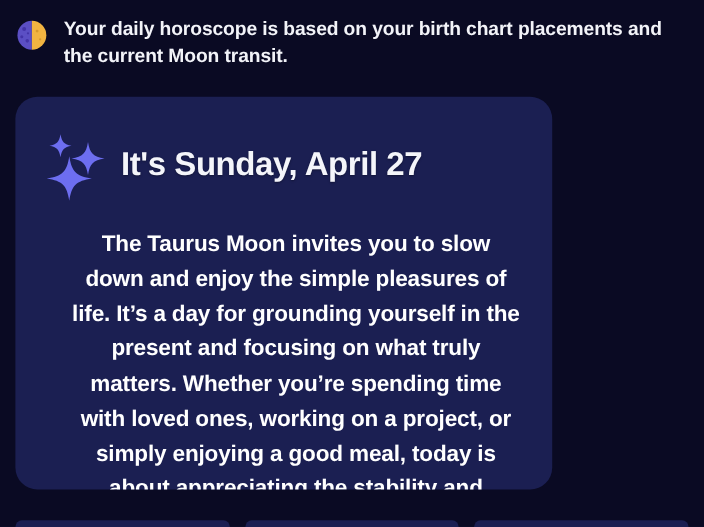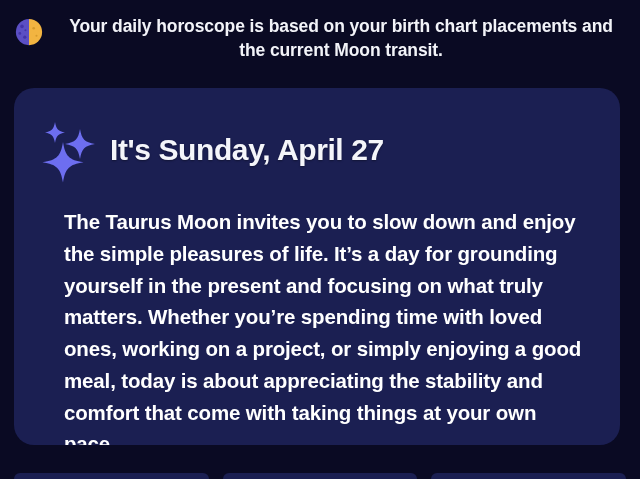--- a/index.html
+++ b/index.html
@@ -17,21 +17,20 @@
     -webkit-font-smoothing: antialiased;
     position: relative;
   }
 
   
   .intro-row {
     display: flex;
     align-items: flex-start;
     gap: 14px;
     padding: 14px 16px 0 14px;
-    text-align: center;
   }
 
   .moon-icon {
     flex: 0 0 auto;
     width: 30px;
     height: 30px;
     margin-top: 3px;
     display: block;
   }
 
@@ -42,26 +41,27 @@
     line-height: 1.38;
     letter-spacing: -0.1px;
     max-width: 570px;
   }
 
   
   .horoscope-card {
     position: absolute;
     left: 14px;
     top: 88px;
-    width: 606px;
+    width: 488px;
     height: 357px;
     background: #1b1f52;
     border-radius: 20px;
     padding: 26px 22px 20px 22px;
     overflow: hidden;
+    text-align: center;
   }
 
   .card-header {
     display: flex;
     align-items: center;
     gap: 14px;
     margin-bottom: 22px;
     padding-left: 4px;
   }
 

